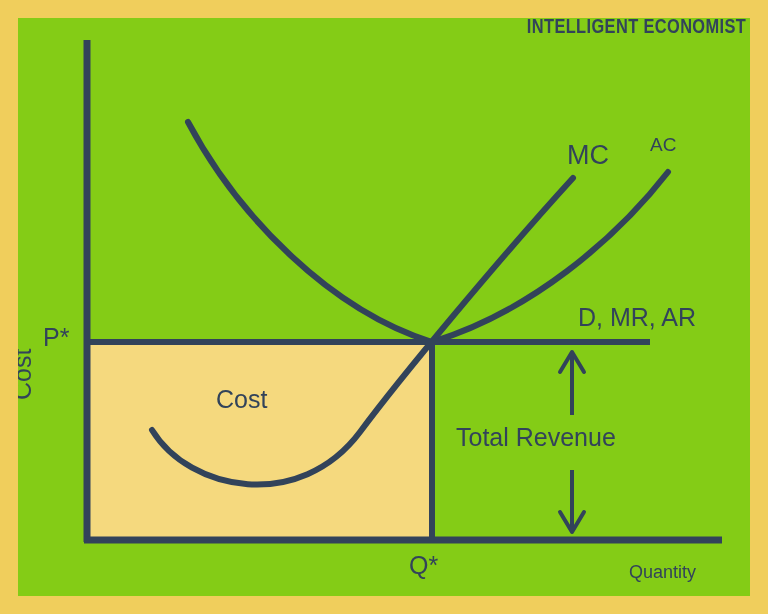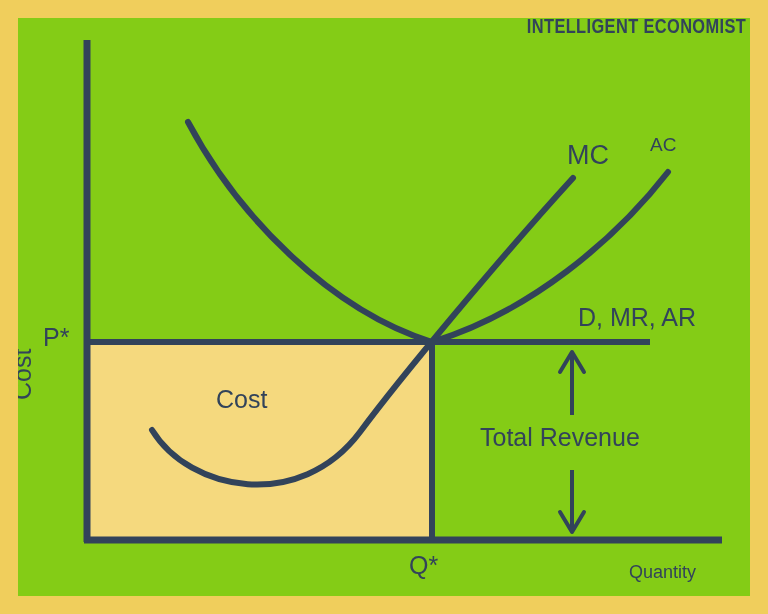--- a/index.html
+++ b/index.html
@@ -53,21 +53,21 @@
   .lbl {
     position: absolute;
     color: #32435A;
     font-family: "Liberation Sans", sans-serif;
     white-space: nowrap;
     z-index: 4;
   }
   #label-mc   { left: 567px; top: 140px; font-size: 27px; }
   #label-ac   { left: 650px; top: 134px; font-size: 19px; }
   #label-dmrar{ left: 578px; top: 303px; font-size: 25px; text-align: right; }
-  #label-trev { left: 480px; top: 423px; font-size: 25px; text-align: center; }
+  #label-trev { left: 456px; top: 423px; font-size: 25px; text-align: center; }
   #label-cost { left: 216px; top: 385px; font-size: 25px; }
   #label-pstar{ left: 43px;  top: 323px; font-size: 25px; }
   #label-qstar{ left: 409px; top: 551px; font-size: 25px; }
   #label-quantity { left: 629px; top: 562px; font-size: 18px; }
   #label-ylabel {
     left: 8px; top: 400px;
     font-size: 25px;
     transform: rotate(-90deg);
     transform-origin: left top;
   }

